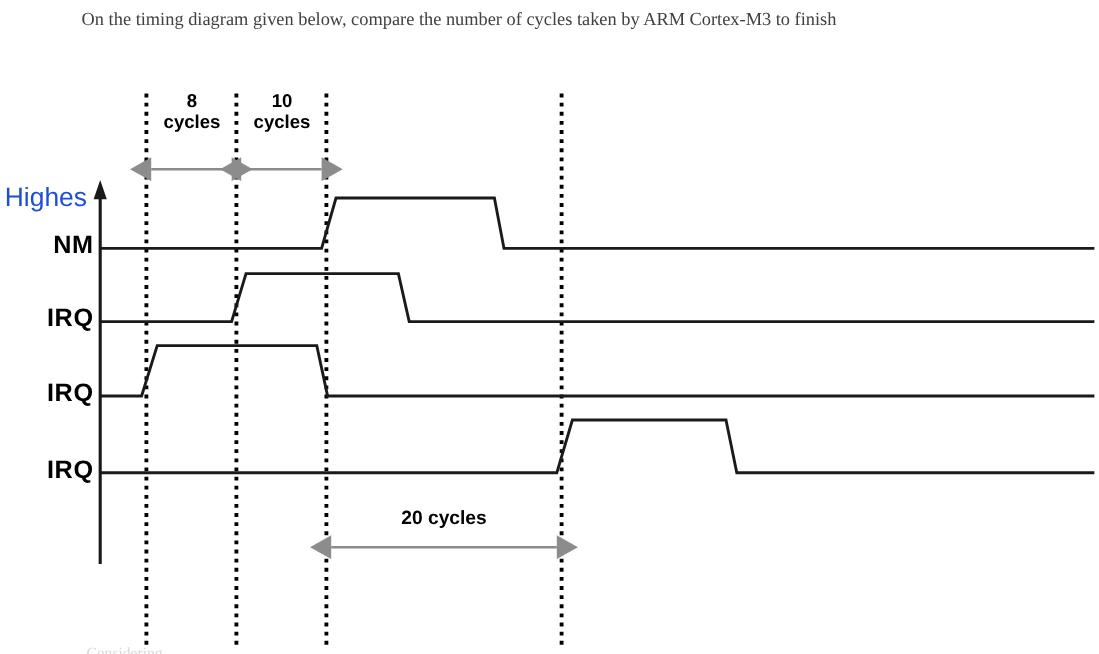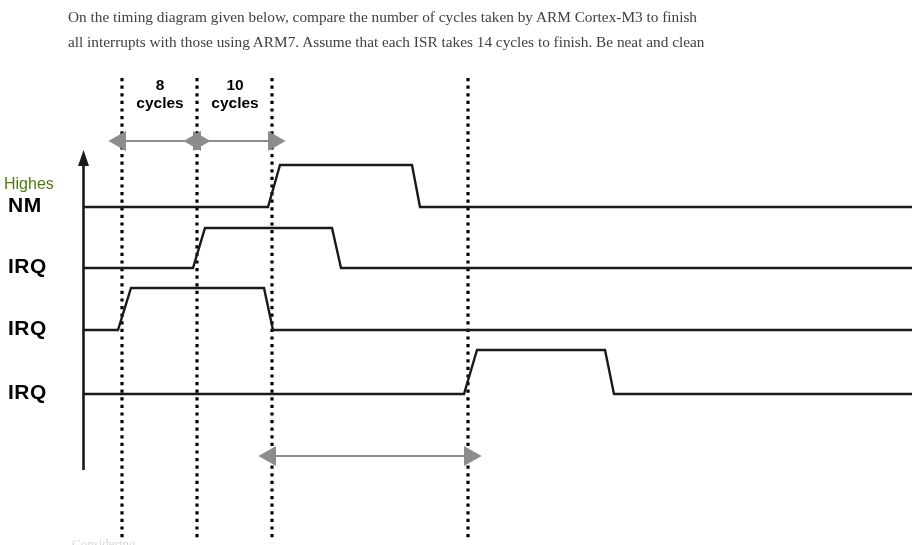--- a/index.html
+++ b/index.html
@@ -44,31 +44,31 @@
   }
 
   
   .sig-label {
     position: absolute;
     font-family: "Liberation Sans", sans-serif;
     font-weight: bold;
     font-size: 21px;
     letter-spacing: 0.5px;
     color: #000000;
+    text-align: right;
     width: 70px;
   }
   #axis-top-label {
     position: absolute;
     left: 4px;
     top: 152px;
     font-family: "Liberation Sans", sans-serif;
     font-weight: normal;
-    font-size: 16px;
-    color: #4d7c0f;
-    margin-top: 23px;
+    font-size: 22px;
+    color: #1d4ed8;
   }
 
   
   .cycle-note {
     position: absolute;
     font-family: "Liberation Sans", sans-serif;
     font-weight: bold;
     font-size: 15.5px;
     line-height: 18px;
     text-align: center;
@@ -87,21 +87,20 @@
     font-size: 13px;
     color: #d8d8d8;
     white-space: nowrap;
   }
 </style>
 </head>
 <body>
 
 <div id="question-text">
   <div class="qline">On the timing diagram given below, compare the number of cycles taken by ARM Cortex-M3 to finish</div>
-  <div class="qline">all interrupts with those using ARM7. Assume that each ISR takes 14 cycles to finish. Be neat and clean</div>
 </div>
 
 <div id="timing-diagram">
 
   <svg width="916" height="545" viewBox="0 0 916 545">
     <defs>
       <marker id="arrowL" markerWidth="9" markerHeight="9" refX="8" refY="4.5" orient="auto" markerUnits="strokeWidth">
         <path d="M8,0 L0,4.5 L8,9 z" fill="#8c8c8c"></path>
       </marker>
       <marker id="arrowR" markerWidth="9" markerHeight="9" refX="1" refY="4.5" orient="auto" markerUnits="strokeWidth">
@@ -150,16 +149,17 @@
   <div class="cycle-note" id="cycles-note-8">
     <div>8</div>
     <div>cycles</div>
   </div>
 
   <div class="cycle-note" id="cycles-note-13">
     <div>10</div>
     <div>cycles</div>
   </div>
 
+  <div class="cycle-note" id="cycles-note-20">20 cycles</div>
 
   <div id="cutoff-text">Considering</div>
 
 </div>
 
 </body></html>

